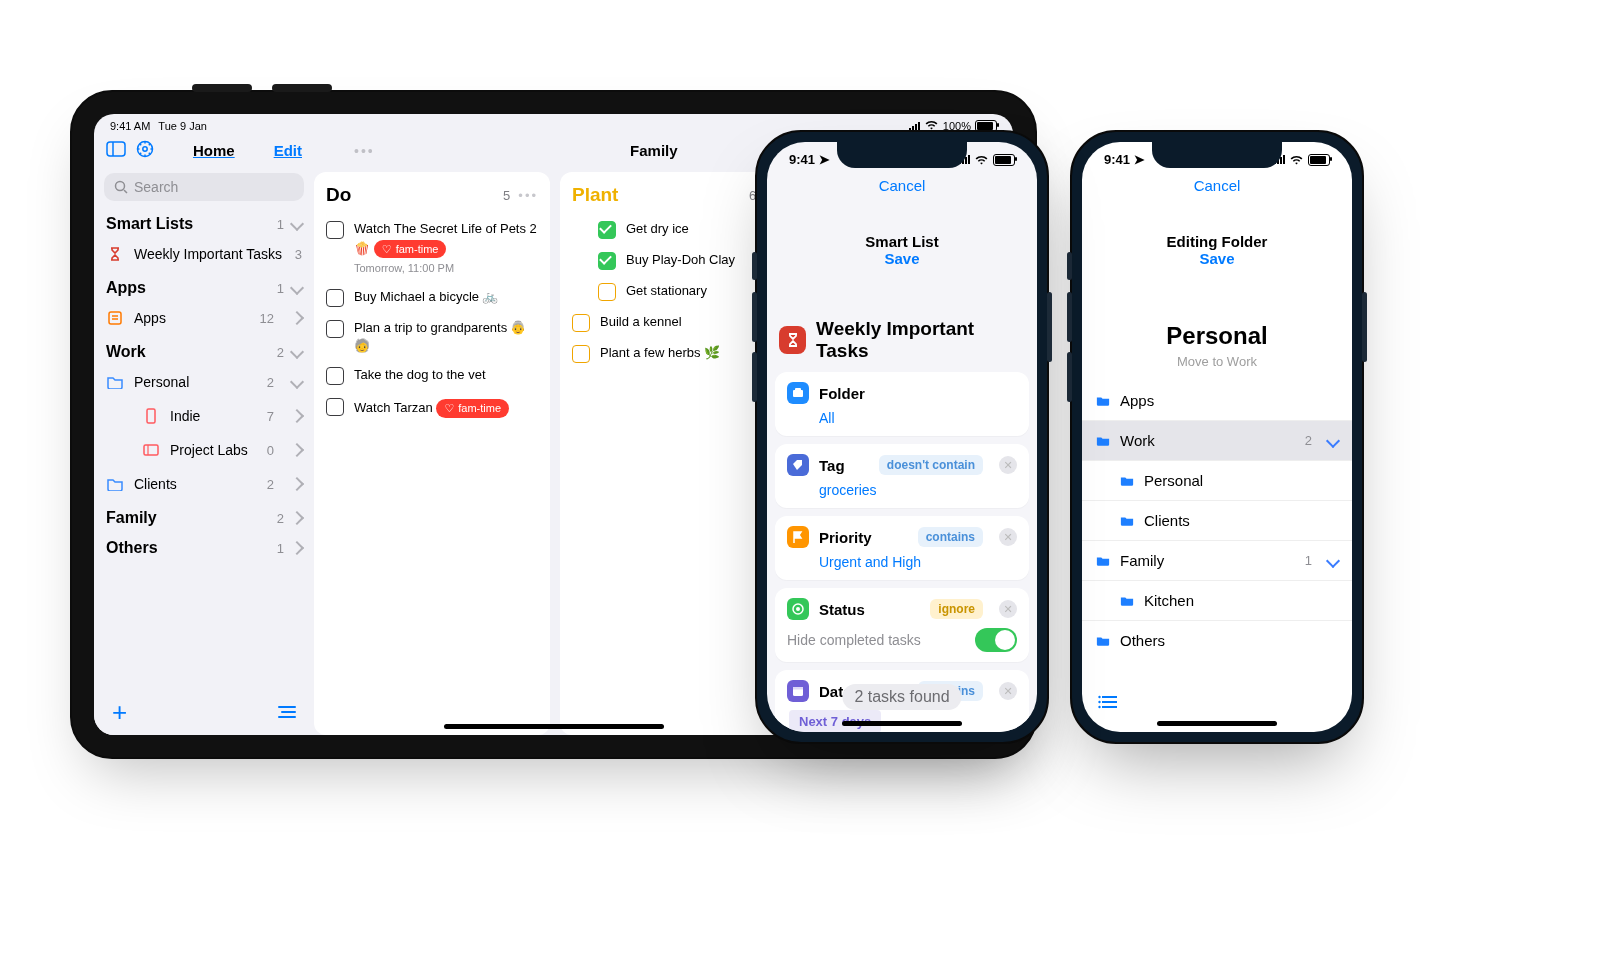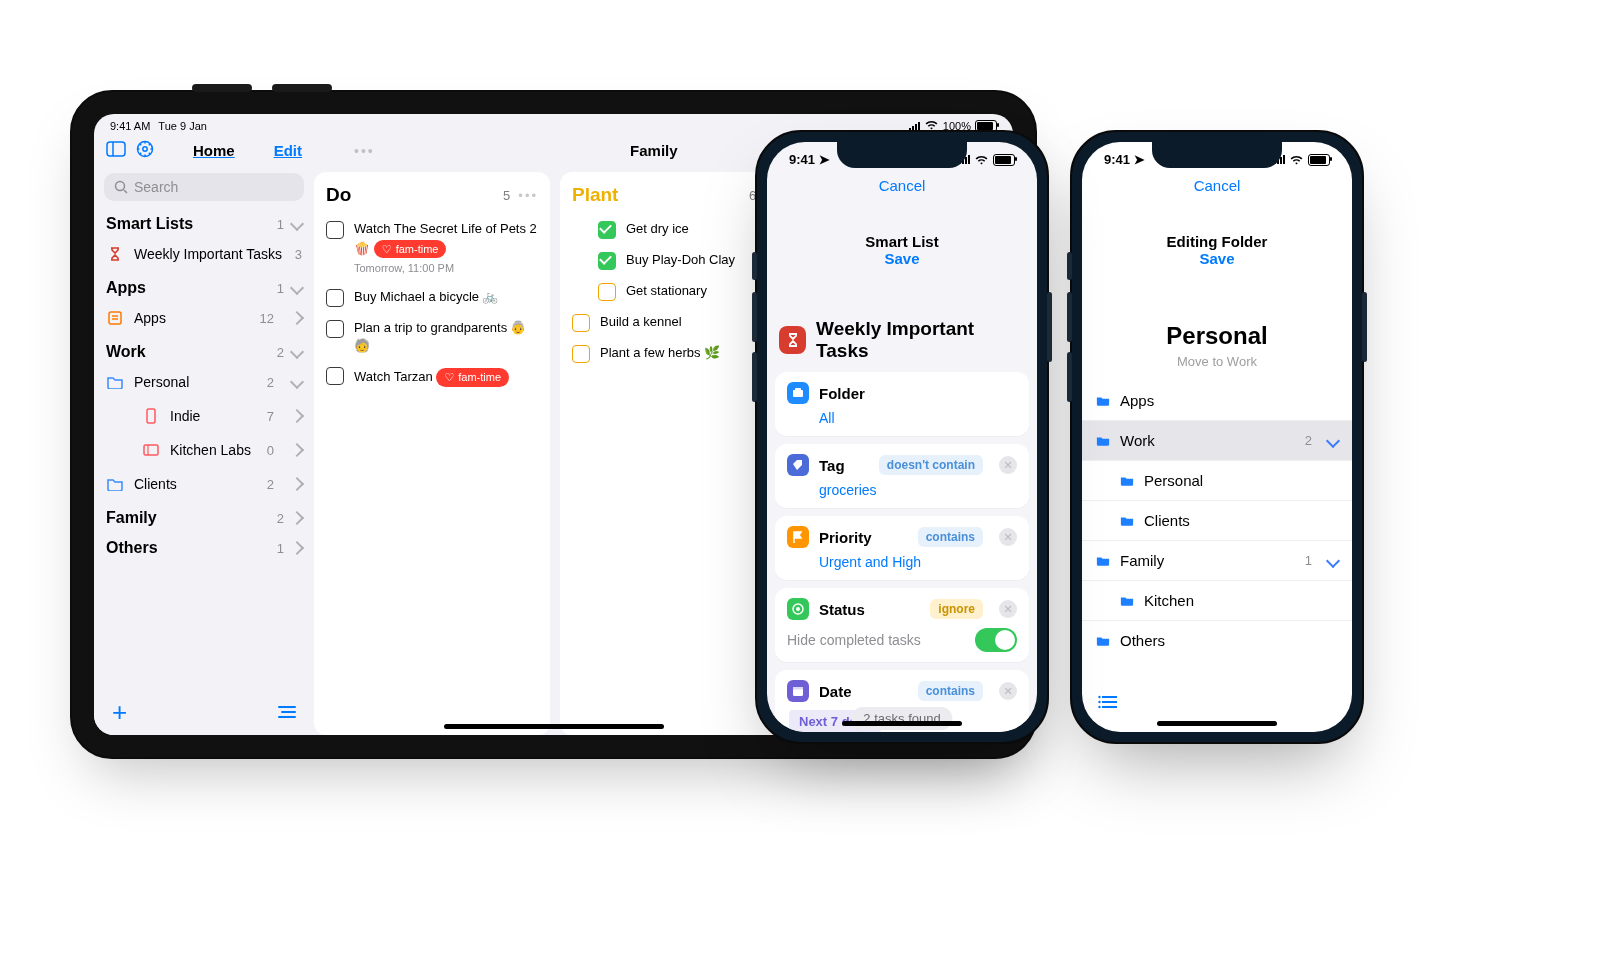--- a/index.html
+++ b/index.html
@@ -75,21 +75,21 @@
   .card .row1{display:flex;align-items:center;gap:10px;}
   .card .ico{width:22px;height:22px;border-radius:6px;display:flex;align-items:center;justify-content:center;flex:0 0 22px;}
   .card .lbl{font-weight:700;font-size:15px;flex:1;}
   .chip{font-size:12px;padding:3px 8px;border-radius:6px;font-weight:600;}
   .del{width:18px;height:18px;border-radius:9px;background:#e5e5ea;color:#bbb;display:flex;align-items:center;justify-content:center;font-size:11px;margin-left:6px;}
   .card .val{font-size:14px;color:#007aff;margin:6px 0 0 32px;}
   .valchip{display:inline-block;background:#eceaf8;color:#6f5fd6;font-size:13px;font-weight:600;padding:4px 10px;border-radius:4px;margin:8px 0 2px 2px;}
   .bigtitle{display:flex;align-items:center;gap:10px;padding:2px 12px 10px;}
   .bigtitle .ic{width:28px;height:28px;border-radius:8px;background:#d83c2e;display:flex;align-items:center;justify-content:center;}
   .bigtitle h2{margin:0;font-size:19px;font-weight:800;}
-  .pill2{position:absolute;bottom:2px;left:50%;transform:translateX(-50%);background:#ececf0;border-radius:14px;font-size:13px;color:#6c6c70;padding:4px 12px;}
+  .pill2{position:absolute;bottom:22px;left:50%;transform:translateX(-50%);background:#ececf0;border-radius:14px;font-size:16px;color:#6c6c70;padding:4px 12px;}
   .toggle{width:42px;height:24px;border-radius:12px;background:#34c759;position:relative;}
   .toggle::after{content:"";position:absolute;right:2px;top:2px;width:20px;height:20px;border-radius:10px;background:#fff;}
   .hide-row{display:flex;align-items:center;gap:10px;margin-top:8px;}
   .hide-row .t{flex:1;color:#8e8e93;font-size:14px;}
 
   .folder-title{text-align:center;font-size:24px;font-weight:800;color:#000;margin-top:6px;}
   .move-hint{text-align:center;color:#9e9e9e;font-size:13px;margin:4px 0 12px;}
   .flist{background:#fff;border-radius:10px;overflow:hidden;}
   .fitem{display:flex;align-items:center;gap:10px;padding:11px 14px;font-size:15px;color:#000;border-top:1px solid #eee;}
   .fitem:first-child{border-top:none;}
@@ -226,21 +226,21 @@
             <span class="ct">7</span>
             <span class="chev"></span>
           </div>
           <div class="side-item indent2">
             <span class="ic">
                 <svg width="16" height="12" viewBox="0 0 16 12">
                   <rect x="1" y="1" width="14" height="10" rx="1.5" fill="none" stroke="#ff5a5f" stroke-width="1.5"></rect>
                   <line x1="5" y1="1" x2="5" y2="11" stroke="#ff5a5f" stroke-width="1.2"></line>
                 </svg>
               </span>
-            <span>Kitchen Labs</span>
+            <span>Project Labs</span>
             <span class="ct">0</span>
             <span class="chev"></span>
           </div>
           <div class="side-item">
             <span class="ic">
                 <svg width="16" height="14" viewBox="0 0 16 14">
                   <path d="M1 3 h5 l2 2 h7 v7 a2 2 0 0 1 -2 2 H3 a2 2 0 0 1 -2 -2 Z" fill="none" stroke="#3a8cff" stroke-width="1.5"></path>
                 </svg>
               </span>
             <span>Clients</span>
@@ -286,20 +286,24 @@
                   <span><span class="pill">♡ <span>fam-time</span></span></span>
                   <span class="meta">Tomorrow, 11:00 PM</span></span>
                 </div>
               <div class="task">
                   <span class="box"></span>
                   <span class="txt">Buy Michael a bicycle 🚲</span>
                 </div>
               <div class="task">
                   <span class="box"></span>
                   <span class="txt">Plan a trip to grandparents 👵 🧓</span>
+                </div>
+              <div class="task">
+                  <span class="box"></span>
+                  <span class="txt">Take the dog to the vet</span>
                 </div>
               <div class="task">
                   <span class="box"></span>
                 <span class="txt"><span>Watch Tarzan</span>
                   <span><span class="pill">♡ <span>fam-time</span></span></span></span>
                 </div>
             </div>
 
             <div class="col">
               <div class="col-head">

